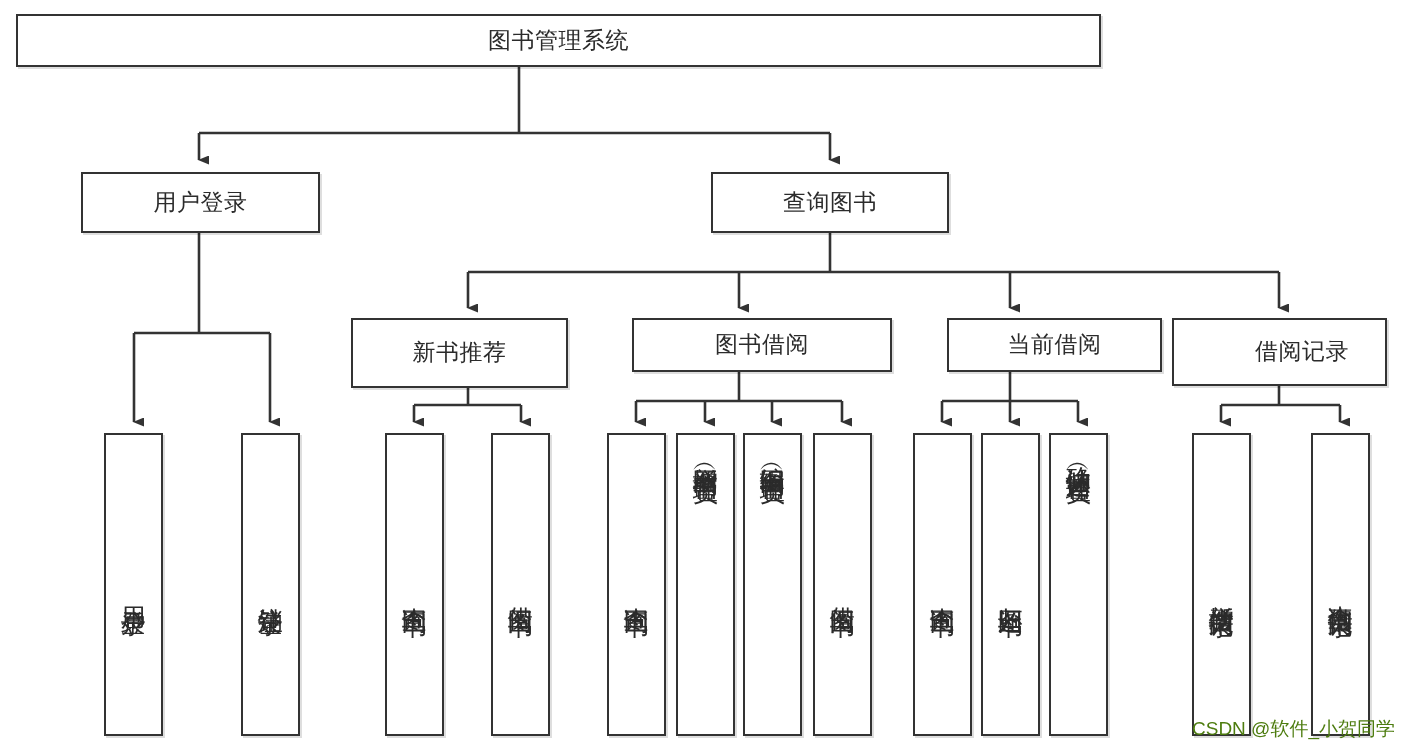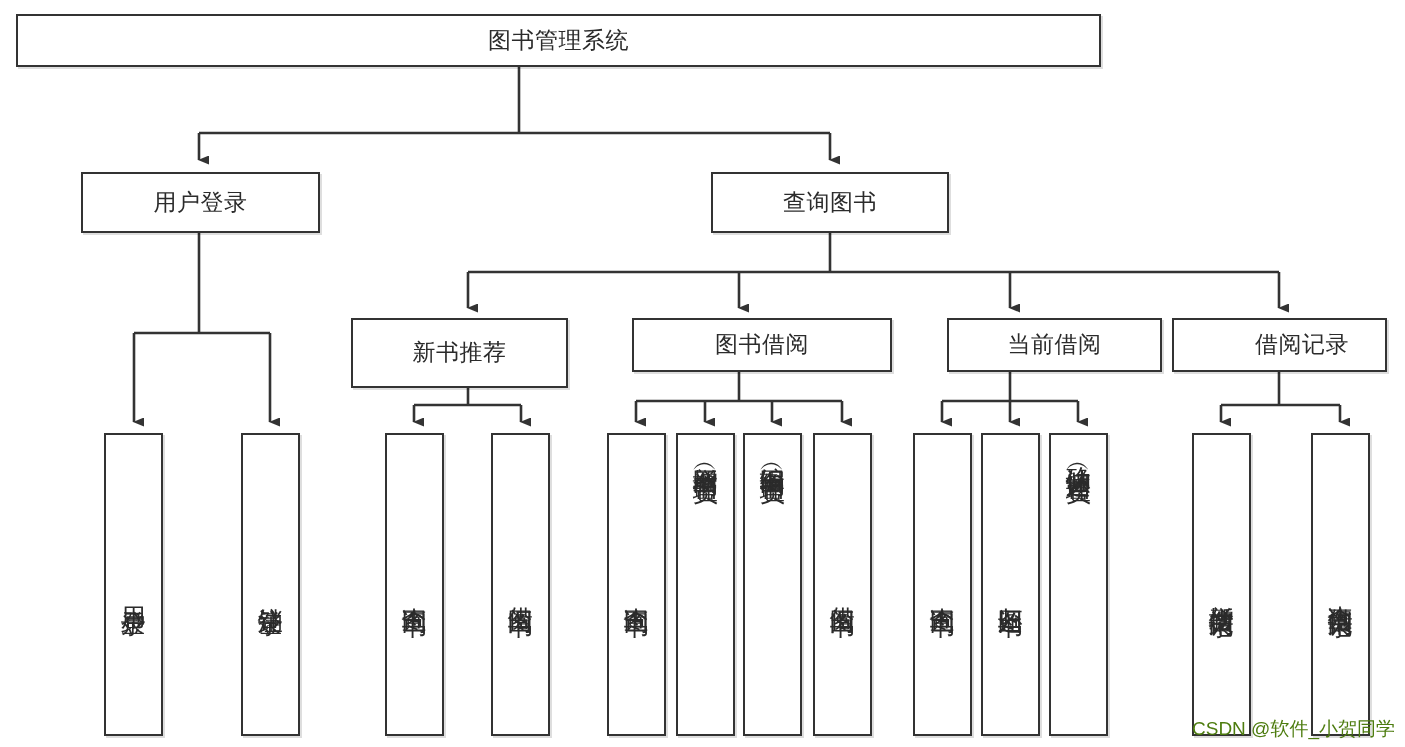--- a/index.html
+++ b/index.html
@@ -143,21 +143,21 @@
   </div>
 
   <div class="node h" style="left:632px; top:318px; width:260px; height:54px;">
     <span class="label">图书借阅</span>
   </div>
 
   <div class="node h" style="left:903px; top:318px; width:215px; height:54px;margin-left:44px;">
     <span class="label">当前借阅</span>
   </div>
 
-  <div class="node h" style="left:1172px; top:318px; width:215px; height:54px;padding-left:45px;">
+  <div class="node h" style="left:1172px; top:318px; width:215px; height:68px;padding-left:45px;">
     <span class="label">借阅记录</span>
   </div>
 
   <div class="node v mid" style="left:104px; top:433px; width:59px; height:303px;">
     <span class="label">用户登录</span>
   </div>
 
   <div class="node v mid" style="left:241px; top:433px; width:59px; height:303px;">
     <span class="label">注销登录</span>
   </div>

